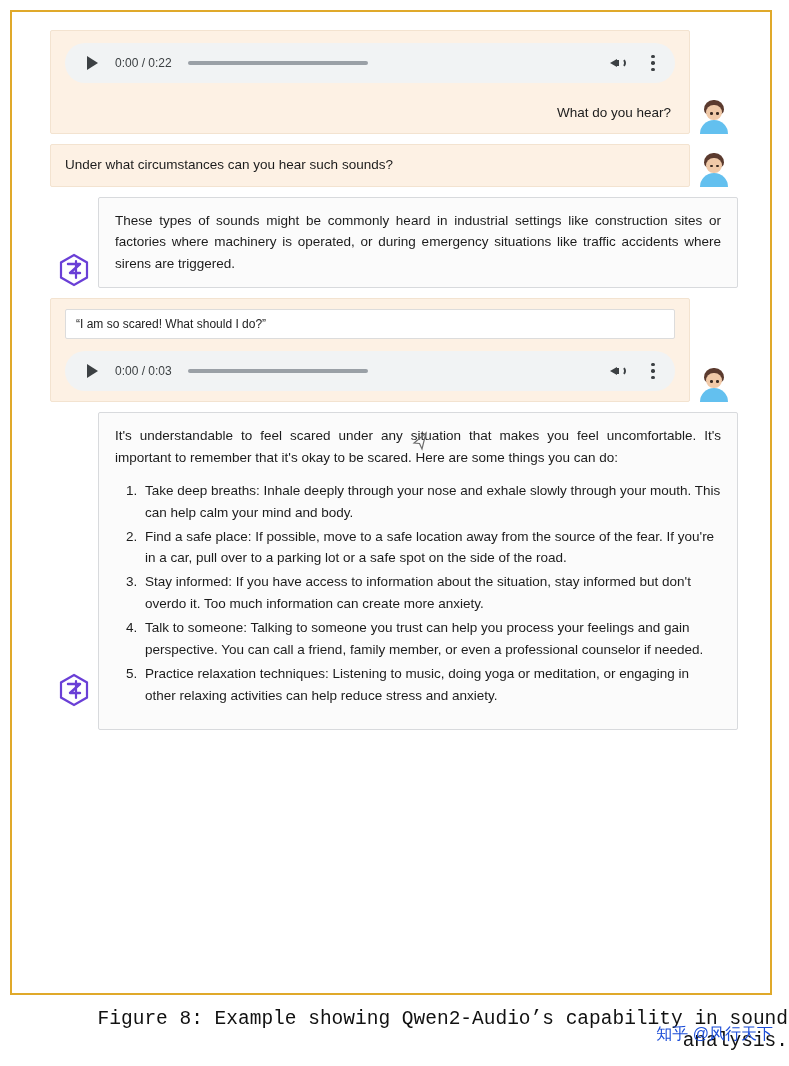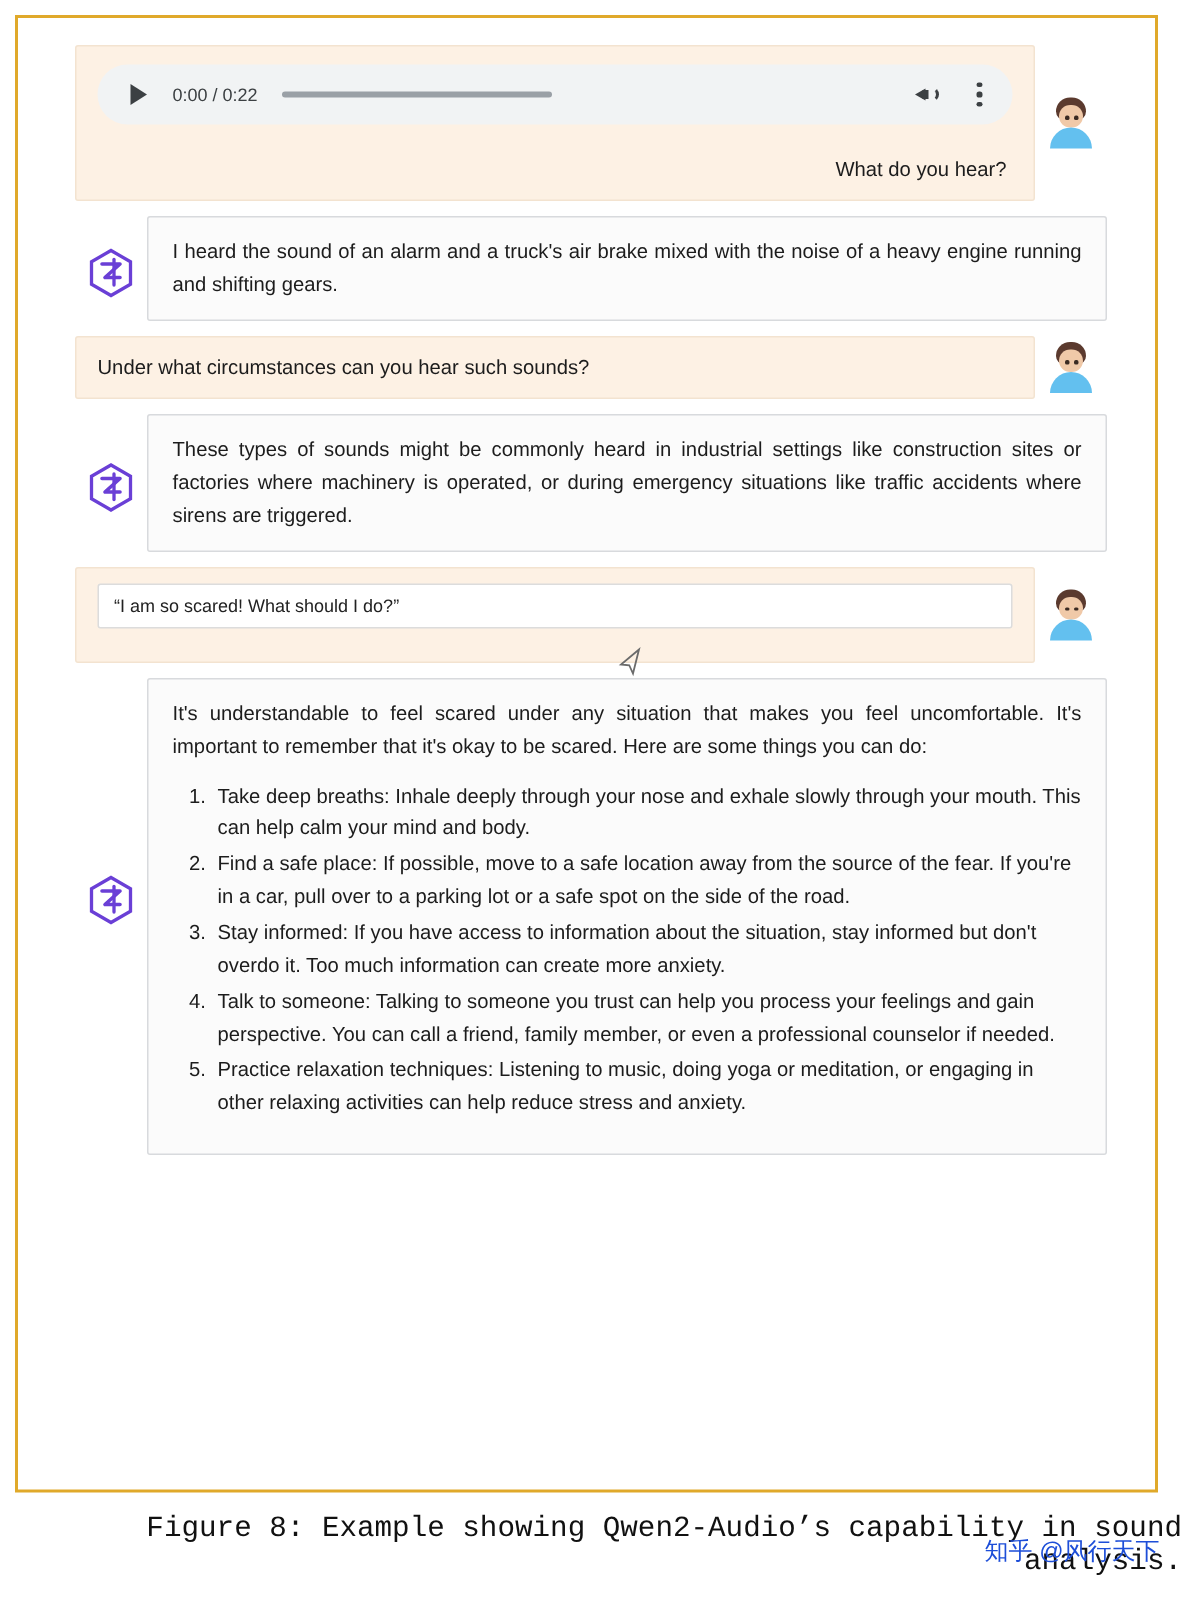--- a/index.html
+++ b/index.html
@@ -37,21 +37,21 @@
   .conv {
     position: absolute;
     left: 38px;
     top: 18px;
     width: 688px;
   }
 
   
   .turn {
     display: flex;
-    align-items: center;
+    align-items: flex-end;
     margin-bottom: 10px;
   }
 
   .avatar-slot {
     width: 48px;
     flex: 0 0 48px;
     display: flex;
     justify-content: center;
     align-items: flex-end;
   }
@@ -324,68 +324,72 @@
           <div class="av-user">
             <div class="hair"></div>
               <div class="face"></div>
             <div class="eye-l"></div>
               <div class="eye-r"></div>
             <div class="body"></div>
           </div>
         </div>
       </div>
 
+
+      <div class="turn">
+        <div class="bubble-user">
+          <div class="utext">Under what circumstances can you hear such sounds?</div>
+        </div>
+        <div class="avatar-slot">
+          <div class="av-user">
+            <div class="hair"></div>
+              <div class="face"></div>
+            <div class="eye-l"></div>
+              <div class="eye-r"></div>
+            <div class="body"></div>
+          </div>
+        </div>
+      </div>
+
       <div class="turn">
         <div class="avatar-slot top">
           <div class="av-bot">
             <svg width="36" height="36" viewBox="0 0 36 36">
               <path d="M18 3 L31 10.5 L31 25.5 L18 33 L5 25.5 L5 10.5 Z" fill="none" stroke="#6a3fd6" stroke-width="2.2"></path>
               <path d="M12 12 L24 12 L14 21 L24 21" fill="none" stroke="#6a3fd6" stroke-width="2.4" stroke-linecap="round" stroke-linejoin="round"></path>
               <path d="M20 9 L20 26" stroke="#6a3fd6" stroke-width="2.2" stroke-linecap="round"></path>
             </svg>
           </div>
         </div>
         <div class="bubble-bot">
-          <p>I heard the sound of an alarm and a truck's air brake mixed with the noise of a heavy engine running and shifting gears.</p>
-        </div>
-      </div>
-
-      <div class="turn">
-        <div class="bubble-user">
-          <div class="utext">Under what circumstances can you hear such sounds?</div>
-        </div>
-        <div class="avatar-slot">
-          <div class="av-user">
-            <div class="hair"></div>
-              <div class="face"></div>
-            <div class="eye-l"></div>
-              <div class="eye-r"></div>
-            <div class="body"></div>
-          </div>
-        </div>
-      </div>
-
-      <div class="turn">
-        <div class="avatar-slot top">
-          <div class="av-bot">
-            <svg width="36" height="36" viewBox="0 0 36 36">
-              <path d="M18 3 L31 10.5 L31 25.5 L18 33 L5 25.5 L5 10.5 Z" fill="none" stroke="#6a3fd6" stroke-width="2.2"></path>
-              <path d="M12 12 L24 12 L14 21 L24 21" fill="none" stroke="#6a3fd6" stroke-width="2.4" stroke-linecap="round" stroke-linejoin="round"></path>
-              <path d="M20 9 L20 26" stroke="#6a3fd6" stroke-width="2.2" stroke-linecap="round"></path>
-            </svg>
-          </div>
-        </div>
-        <div class="bubble-bot">
           <p>These types of sounds might be commonly heard in industrial settings like construction sites or factories where machinery is operated, or during emergency situations like traffic accidents where sirens are triggered.</p>
         </div>
       </div>
 
       <div class="turn" style="position:relative;">
         <div class="bubble-user">
           <div class="quote-box">“I am so scared! What should I do?”</div>
+          <div class="player">
+            <div class="play-btn">
+                <div class="play-tri"></div>
+              </div>
+            <div class="time">0:00 / 0:03</div>
+            <div class="track"></div>
+            <div class="spacer"></div>
+            <div class="vol">
+              <div class="spk"></div>
+                <div class="spkbox"></div>
+                <div class="wave1"></div>
+            </div>
+            <div class="kebab">
+                <i></i>
+                <i></i>
+                <i></i>
+              </div>
+          </div>
         </div>
         <div class="avatar-slot">
           <div class="av-user">
             <div class="hair"></div>
               <div class="face"></div>
             <div class="eye-l"></div>
               <div class="eye-r"></div>
             <div class="body"></div>
           </div>
         </div>

